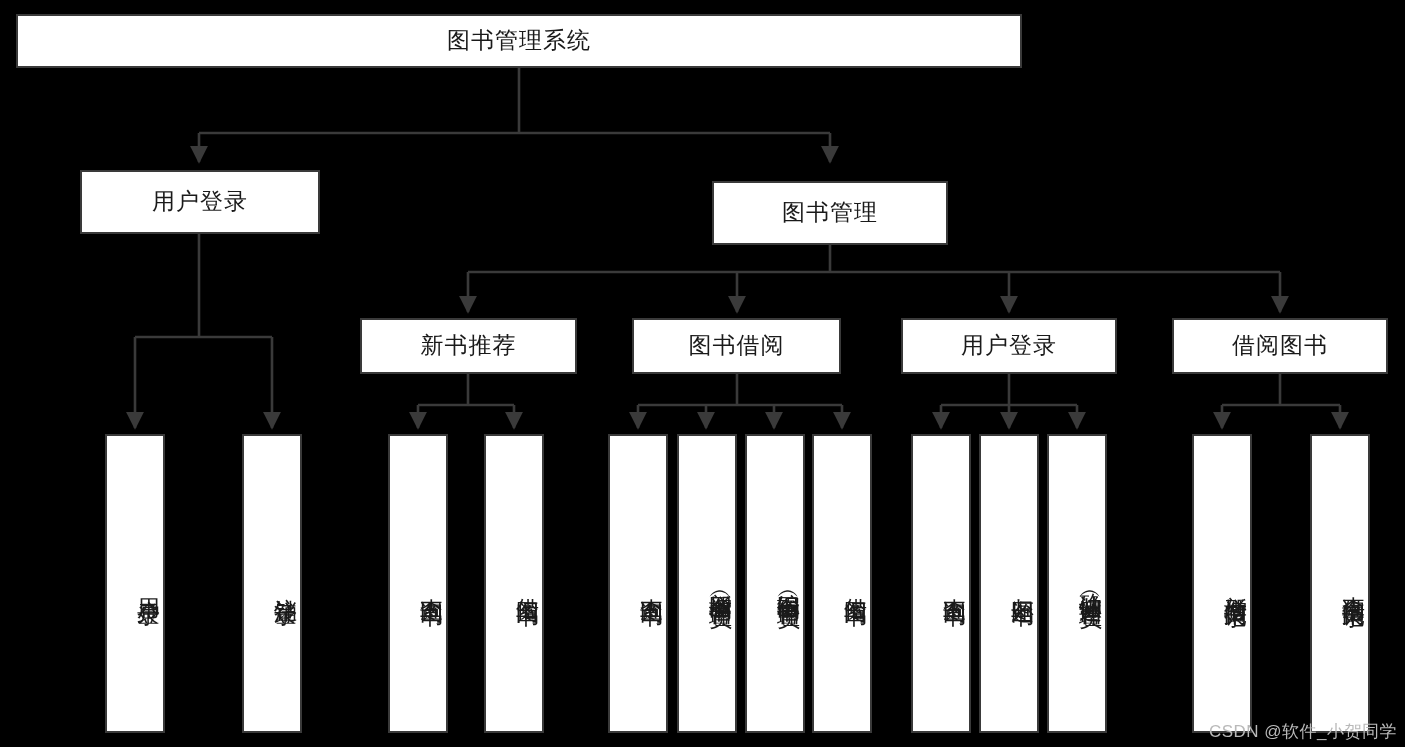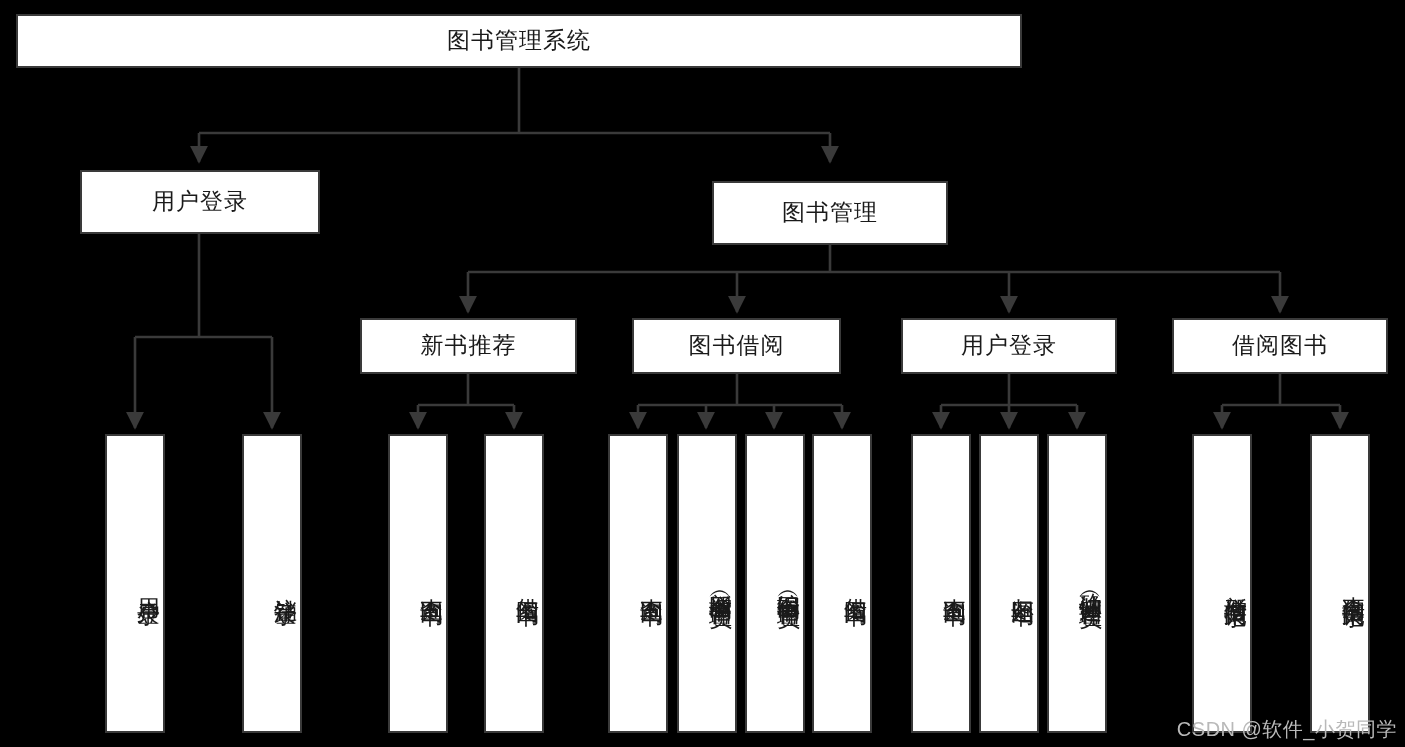--- a/index.html
+++ b/index.html
@@ -54,21 +54,21 @@
   .node.vert .vtext {
     writing-mode: vertical-rl;
     text-orientation: upright;
     display: block;
     white-space: nowrap;
   }
   .watermark {
     position: absolute;
     right: 8px;
     bottom: 4px;
-    font-size: 20px;
+    font-size: 17px;
     color: #b9b9b9;
     letter-spacing: 0.5px;
     white-space: nowrap;
   }
 </style>
 </head>
 <body>
 
 <div id="stage">
 

